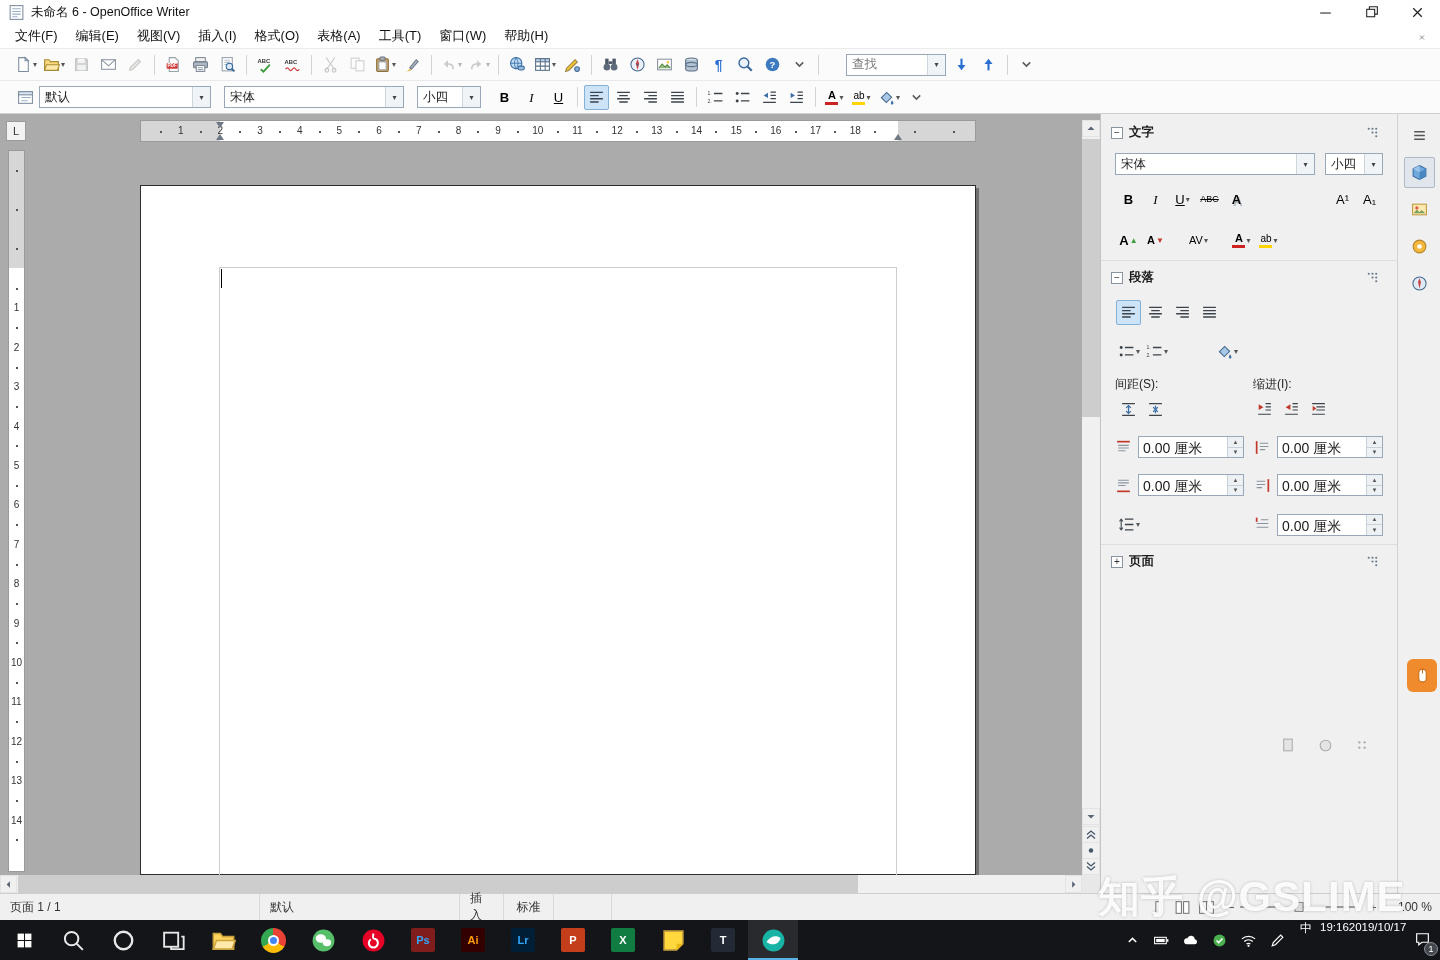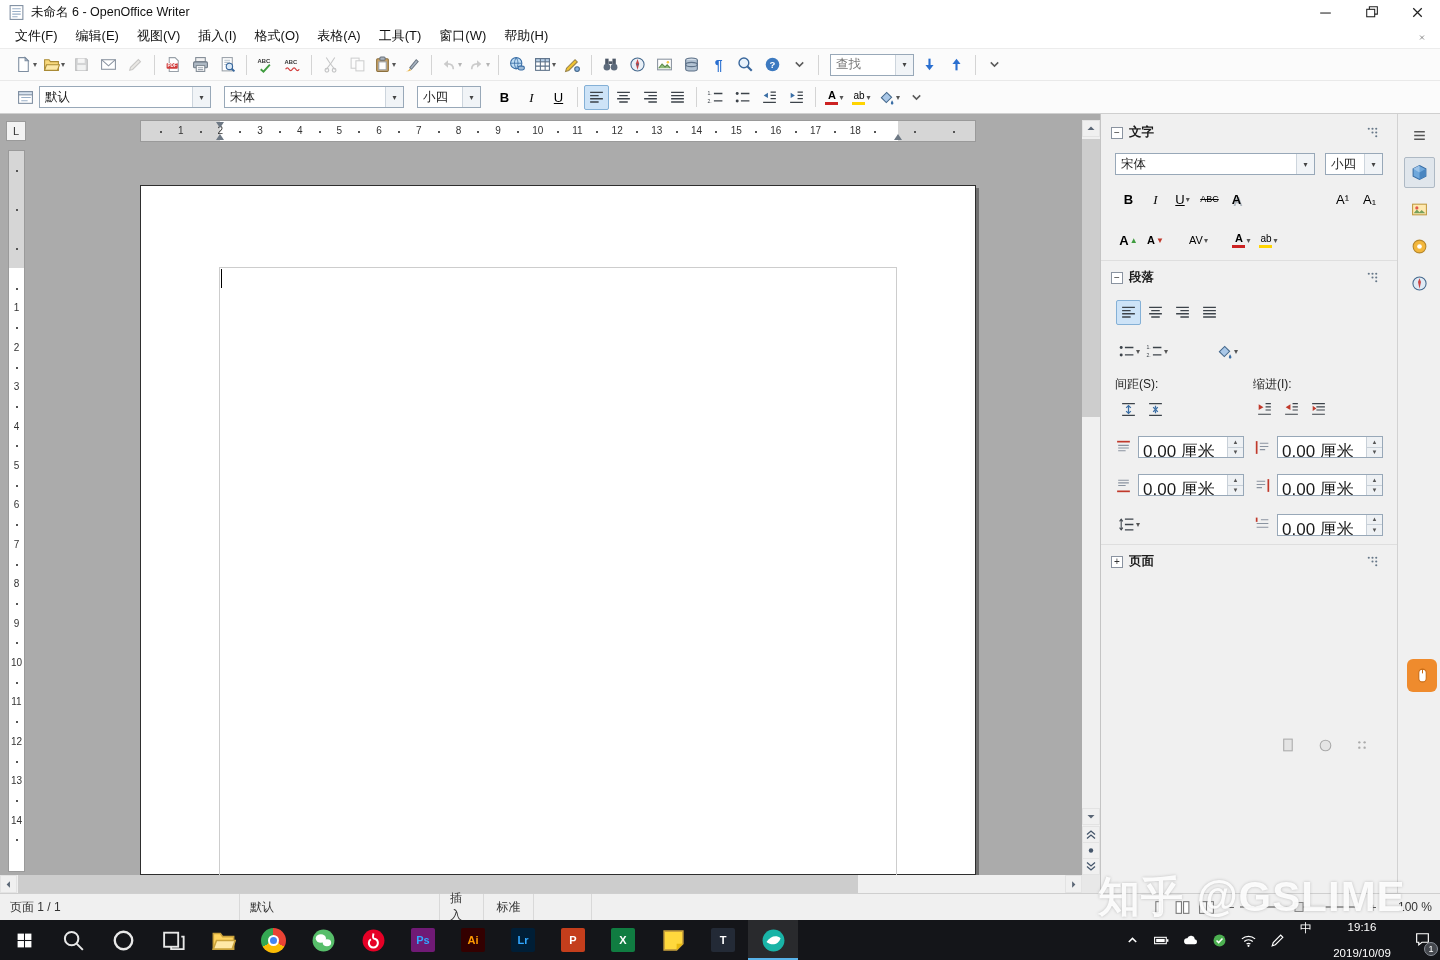--- a/index.html
+++ b/index.html
@@ -30,21 +30,21 @@
   .tbtn.active{background:#cde3f7;border-color:#84b0d6}
   .tbtn .dd{font-size:8px;color:#555;margin-left:1px}
   .tsep{width:1px;height:20px;background:#d4d4d4;margin:0 5px;display:inline-block}
   .tbtn svg{display:block}
   .ci{font-size:13px;line-height:1}
   .stack{display:inline-flex;flex-direction:column;align-items:center;line-height:1}
   .cbar{width:13px;height:3px;margin-top:1px;display:block}
   .combo{height:22px;background:#fff;border:1px solid #98a8b8;display:inline-flex;align-items:center;position:relative;font-size:12.5px;box-sizing:border-box}
   .combo .val{padding:0 5px;flex:1;white-space:nowrap;overflow:hidden}
   .combo .arrow{width:17px;height:100%;display:flex;align-items:center;justify-content:center;font-size:8px;color:#444;border-left:1px solid #cdd5dd;background:#f1f4f7}
-  .findcombo{width:84px;margin-left:6px;margin-right:2px}
+  .findcombo{width:100px;margin-left:22px;margin-right:2px}
 
   
   #workspace{position:absolute;left:0;top:114px;width:1440px;height:779px;background:#ababab}
   #docregion{position:absolute;left:0;top:0;width:1100px;height:779px;background:#ababab;overflow:hidden}
   #tabstop{position:absolute;left:6px;top:7px;width:20px;height:20px;background:#f2f2f2;border:1px solid #9a9a9a;color:#333;font-size:11px;display:flex;align-items:center;justify-content:center;box-sizing:border-box}
   #hruler{position:absolute;left:140px;top:6px;width:836px;height:22px;background:#d6d6d6;border:1px solid #9a9a9a;box-sizing:border-box;overflow:hidden}
   #hruler .white{position:absolute;left:79px;top:0;width:678px;height:100%;background:#fff}
   #vruler{position:absolute;left:8px;top:36px;width:17px;height:722px;background:#d6d6d6;border:1px solid #9a9a9a;box-sizing:border-box;overflow:hidden}
   #vruler .white{position:absolute;left:0;top:117px;width:100%;height:605px;background:#fff}
   .rnum{position:absolute;top:4px;transform:translateX(-50%);font-size:10px;color:#333}
@@ -73,21 +73,21 @@
   .sb-close{margin-left:auto;background:none;border:none;display:flex}
   .sb-sec{display:flex;align-items:center;gap:6px;padding:7px 10px 3px;border-top:1px solid #dedede;margin-top:7px}
   .sb-sec.first{border-top:none;margin-top:2px}
   .expbox{width:12px;height:12px;border:1px solid #8a93a0;background:#fff;font-size:10px;line-height:10px;display:flex;align-items:center;justify-content:center;color:#333;box-sizing:border-box}
   .sb-sec-title{font-weight:bold;font-size:12.5px}
   .panelbtn{margin-left:auto;background:none;border:none;display:flex}
   .sb-row{display:flex;align-items:center;padding:0 14px;margin-top:8px}
   .sb-row .tbtn{margin:0 1px}
   .sb-label{font-size:12px;color:#222}
   .spin{display:inline-flex;width:106px;height:22px;border:1px solid #98a8b8;background:#fff;box-sizing:border-box}
-  .spin .sv{flex:1;font-size:17px;padding:3px 4px;white-space:nowrap;overflow:hidden}
+  .spin .sv{flex:1;font-size:14px;padding:3px 4px;white-space:nowrap;overflow:hidden}
   .spin .st{width:15px;border-left:1px solid #c8d0d8;display:flex;flex-direction:column}
   .spin .st span{flex:1;display:flex;align-items:center;justify-content:center;font-size:6px;color:#555;background:#eef1f4}
   .spin .st span + span{border-top:1px solid #c8d0d8}
   .mini{width:20px;height:18px;margin-right:3px;display:inline-flex;align-items:center}
   .sb-footer{position:absolute;right:20px;top:622px;display:flex;gap:8px}
   .sb-footer .fic{background:none;border:none;display:flex;opacity:.8}
 
   
   #tabstrip{position:absolute;left:1397px;top:0;width:43px;height:779px;background:#f0f0f0;border-left:1px solid #d2d2d2;box-sizing:border-box}
   .tabi{width:31px;height:31px;margin:6px auto 5px;display:flex;align-items:center;justify-content:center;background:none;border:1px solid transparent;border-radius:2px}
@@ -111,21 +111,21 @@
 
   
   #taskbar{position:absolute;left:0;top:920px;width:1440px;height:40px;background:#141519;display:flex;align-items:stretch;z-index:60}
   .tb-start{width:48px;display:flex;align-items:center;justify-content:center;background:none;border:none}
   .tapp{width:50px;display:flex;align-items:center;justify-content:center;position:relative;background:none;border:none}
   .tapp.active{background:rgba(255,255,255,.09);box-shadow:inset 0 -2px 0 #58b2e8}
   .adobe{width:24px;height:24px;display:flex;align-items:center;justify-content:center;font-size:11px;font-weight:bold;border-radius:2px}
   #tb-tray{display:flex;align-items:center}
   .tray-ic{width:29px;height:40px;display:flex;align-items:center;justify-content:center;background:none;border:none}
   .ime{color:#fff;font-size:12px;width:28px;text-align:center}
-  .tb-clock{width:84px;text-align:center;color:#fff;font-size:11.5px;line-height:14px;display:flex;flex-direction:column;justify-content:space-between}
+  .tb-clock{width:84px;text-align:center;color:#fff;font-size:11.5px;line-height:14px;display:flex;flex-direction:row;justify-content:space-between}
   .tb-notif{width:36px;position:relative;display:flex;align-items:center;justify-content:center;background:none;border:none}
   .badge{position:absolute;right:2px;bottom:4px;min-width:14px;height:14px;border-radius:8px;background:#44474d;color:#fff;font-size:9px;display:flex;align-items:center;justify-content:center;border:1px solid #8a8f98;box-sizing:border-box}
 </style>
 </head>
 <body>
 
 <div id="titlebar">
   <span class="app-ico">
       <svg viewBox="0 0 16 16" width="17" height="17" xmlns="http://www.w3.org/2000/svg">
         <rect x="2" y="1.5" width="12" height="13" fill="#fff" stroke="#7d8da0"></rect>
@@ -912,21 +912,21 @@
     <div id="mousebadge">
         <svg viewBox="0 0 16 16" width="17" height="17" xmlns="http://www.w3.org/2000/svg">
           <rect x="4.5" y="2" width="7" height="12" rx="3.5" fill="#fff" stroke="#c96a12"></rect>
           <path d="M8 2v4" stroke="#c96a12"></path>
         </svg>
       </div>
   </div>
 </div>
 
 <div id="statusbar">
-  <div class="st-cell" style="width:240px">
+  <div class="st-cell" style="width:260px">
     <span>页面 1 / 1</span>
   </div>
   <div class="st-cell" style="width:200px">
     <span>默认</span>
   </div>
   <div class="st-cell" style="width:44px;justify-content:center">
     <span>插入</span>
   </div>
   <div class="st-cell" style="width:50px;justify-content:center">
     <span>标准</span>
@@ -1009,21 +1009,21 @@
           <ellipse cx="10.2" cy="9.4" rx="2.7" ry="2.2" fill="#fff"></ellipse>
         </svg>
       </button>
       <button class="tapp">
         <svg viewBox="0 0 16 16" width="25" height="25" xmlns="http://www.w3.org/2000/svg">
           <circle cx="8" cy="8" r="7" fill="#e60026"></circle>
           <path d="M8 3.5c-.4 1.8-.6 3 .2 3.2 1.5.3 2.6 1.4 2.6 2.9a2.9 2.9 0 1 1-5.8 0c0-1 .5-1.9 1.3-2.4" fill="none" stroke="#fff" stroke-width="1.3"></path>
         </svg>
       </button>
       <button class="tapp">
-        <span class="adobe" style="background:#701a75;color:#31a8ff">Ps</span>
+        <span class="adobe" style="background:#7f1d1d;color:#31a8ff">Ps</span>
       </button>
       <button class="tapp">
         <span class="adobe" style="background:#330000;color:#ff9a00">Ai</span>
       </button>
       <button class="tapp">
         <span class="adobe" style="background:#001e36;color:#31a8ff">Lr</span>
       </button>
       <button class="tapp">
         <span class="adobe" style="background:#c43e1c;color:#fff">P</span>
       </button>
@@ -1079,21 +1079,21 @@
       </button>
       <button class="tray-ic">
         <svg viewBox="0 0 16 16" width="17" height="17" xmlns="http://www.w3.org/2000/svg">
           <path d="M3 13l1-3 7-7 2 2-7 7z" fill="none" stroke="#fff" stroke-width="1.1"></path>
         </svg>
       </button>
     </span>
   <span class="ime">中</span>
   <div class="tb-clock">
     <span>19:16</span>
-    <span>2019/10/09</span>
+    <span>2019/10/17</span>
   </div>
   <button class="tb-notif">
     <span><svg viewBox="0 0 16 16" width="17" height="17" xmlns="http://www.w3.org/2000/svg">
           <path d="M2.5 3.5h11v8H7.5l-3 2.5V11.5h-2z" fill="none" stroke="#fff" stroke-width="1.1"></path>
         </svg></span>
     <span class="badge">1</span>
   </button>
 </div>
 
 </body></html>

